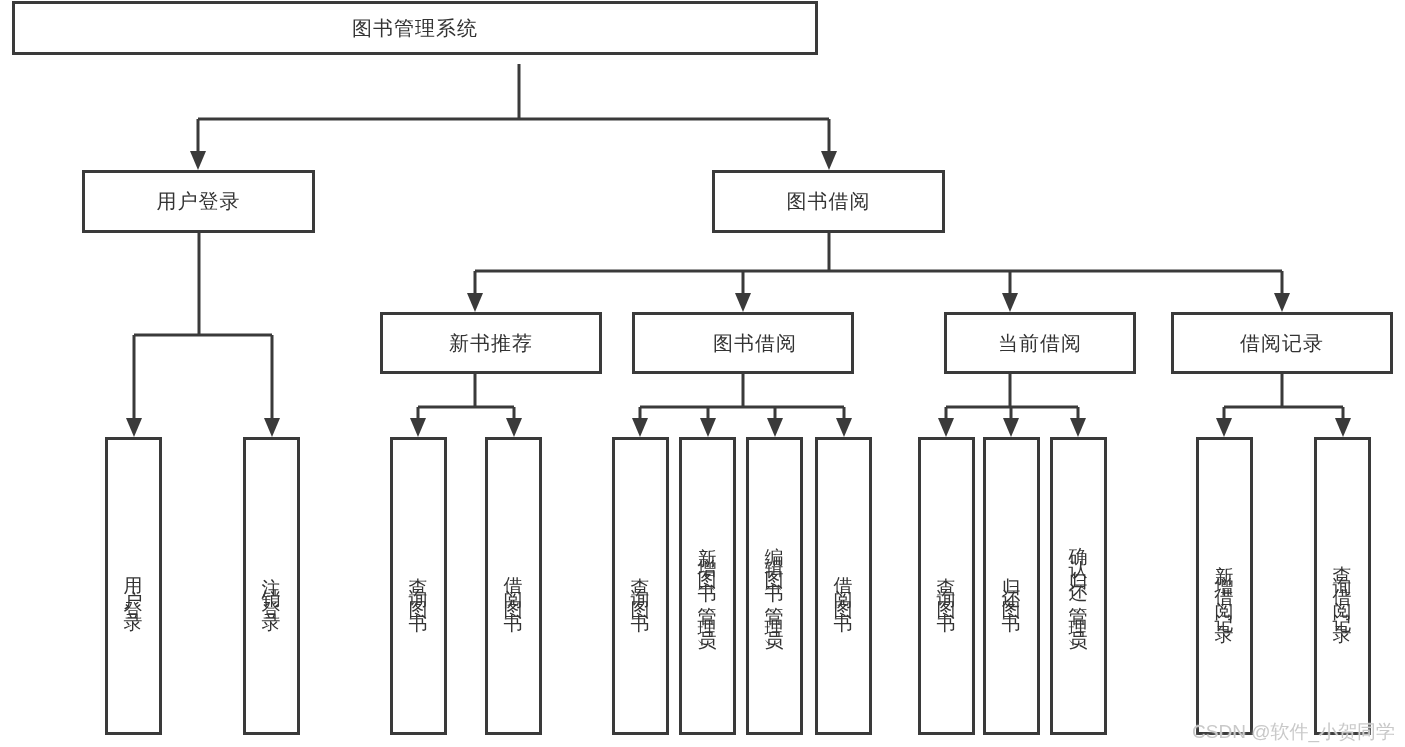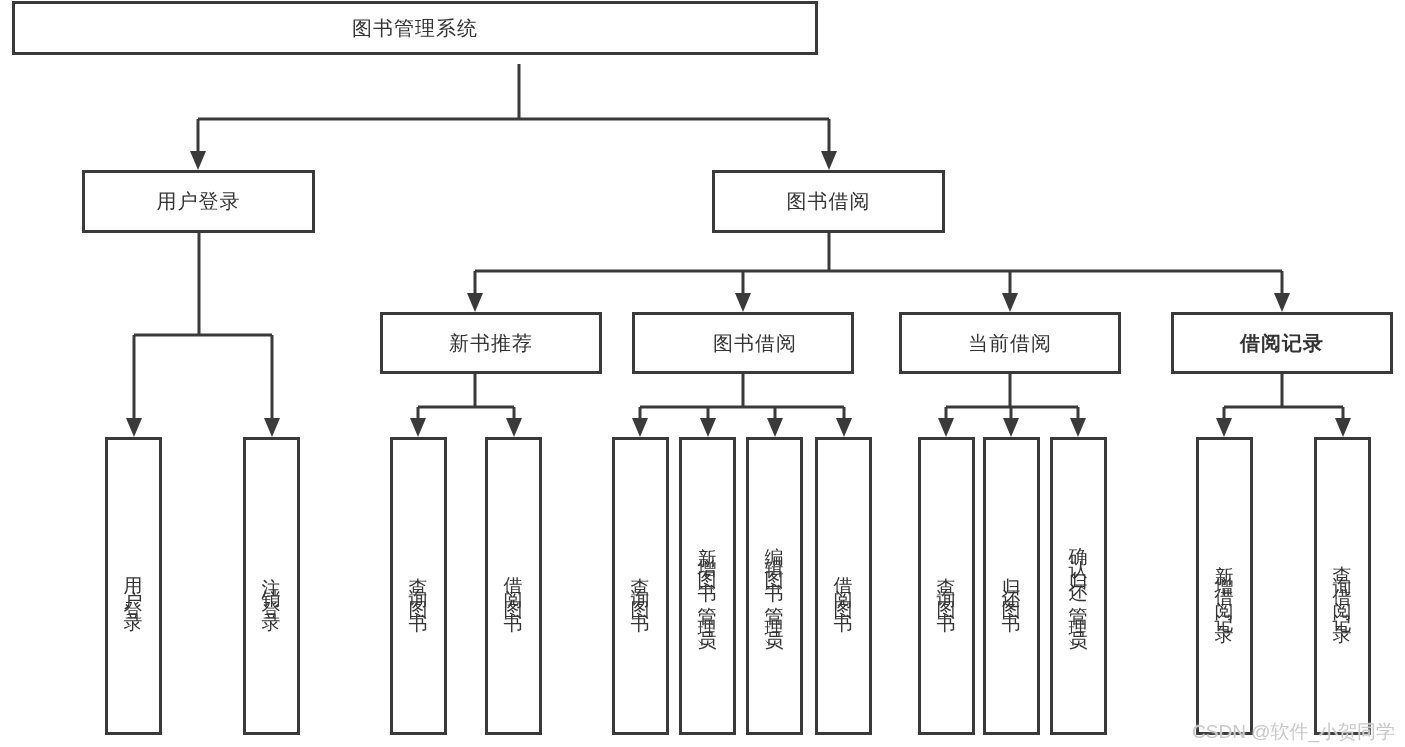--- a/index.html
+++ b/index.html
@@ -123,24 +123,24 @@
   <div class="box" style="left:712px; top:170px; width:233px; height:63px;">
     <span class="hlabel">图书借阅</span>
   </div>
 
   <div class="box" style="left:364px; top:312px; width:222px; height:62px;margin-left:16px;">
     <span class="hlabel">新书推荐</span>
   </div>
   <div class="box" style="left:632px; top:312px; width:222px; height:62px;padding-left:24px;">
     <span class="hlabel">图书借阅</span>
   </div>
-  <div class="box" style="left:899px; top:312px; width:222px; height:62px;">
+  <div class="box" style="left:944px; top:312px; width:192px; height:62px;">
     <span class="hlabel">当前借阅</span>
   </div>
-  <div class="box" style="left:1171px; top:312px; width:222px; height:62px;font-weight:bold;">
+  <div class="box" style="left:1171px; top:312px; width:222px; height:62px;">
     <span class="hlabel">借阅记录</span>
   </div>
 
   <div class="box" style="left:105px; top:437px; width:57px; height:298px;">
     <span class="vlabel">用户登录</span>
   </div>
   <div class="box" style="left:243px; top:437px; width:57px; height:298px;">
     <span class="vlabel">注销登录</span>
   </div>
 

